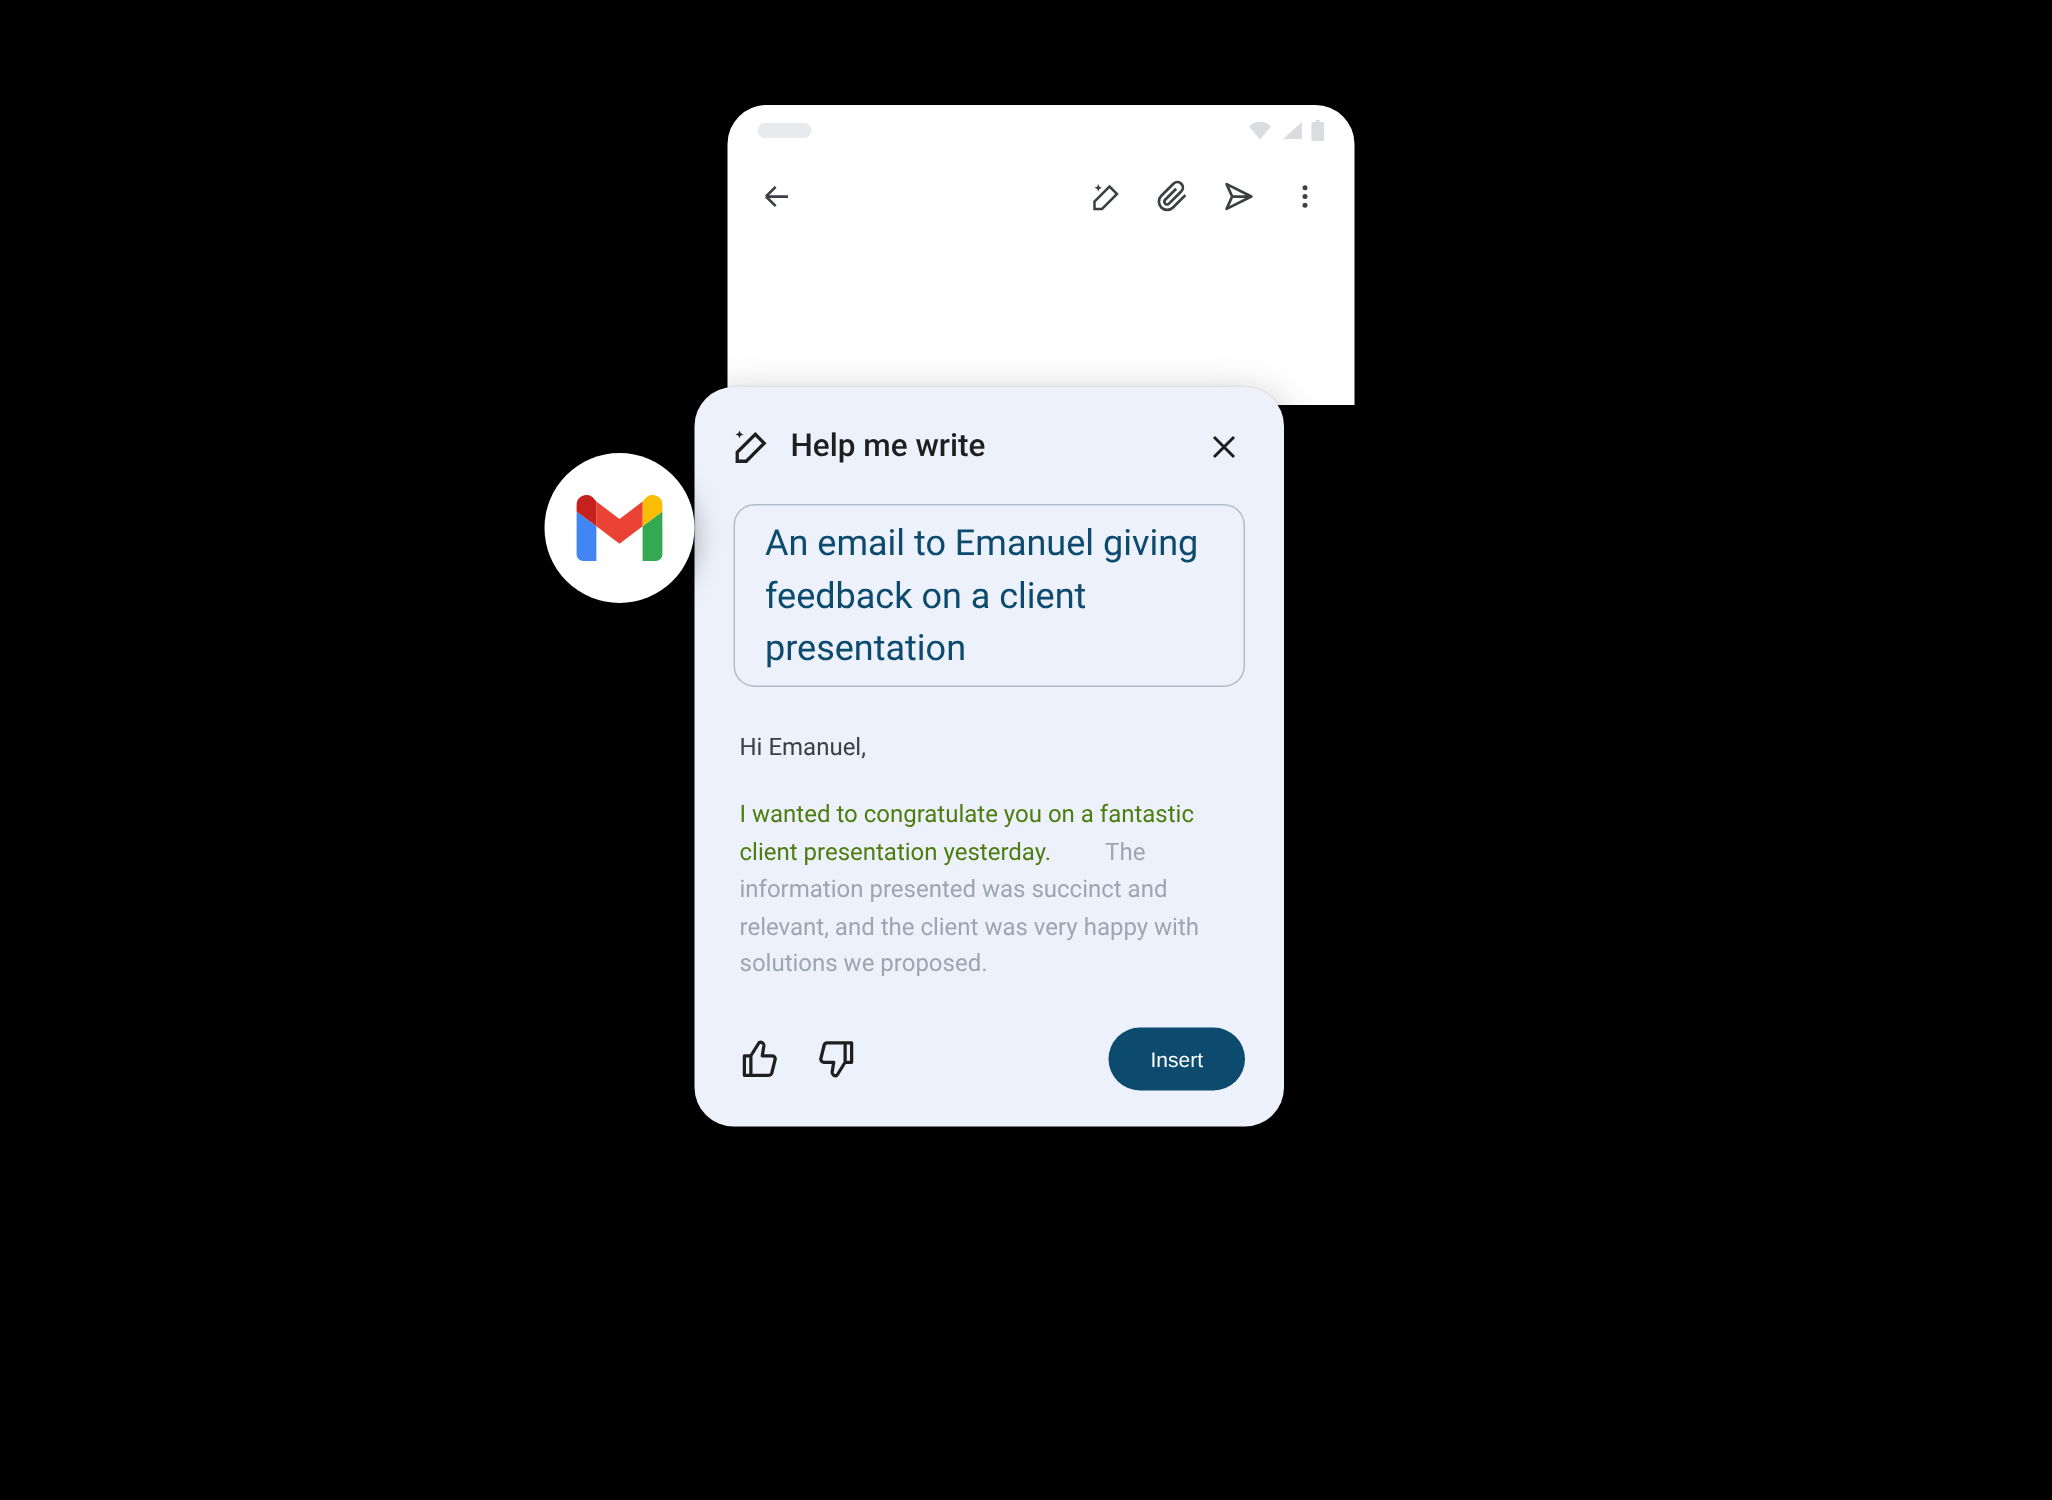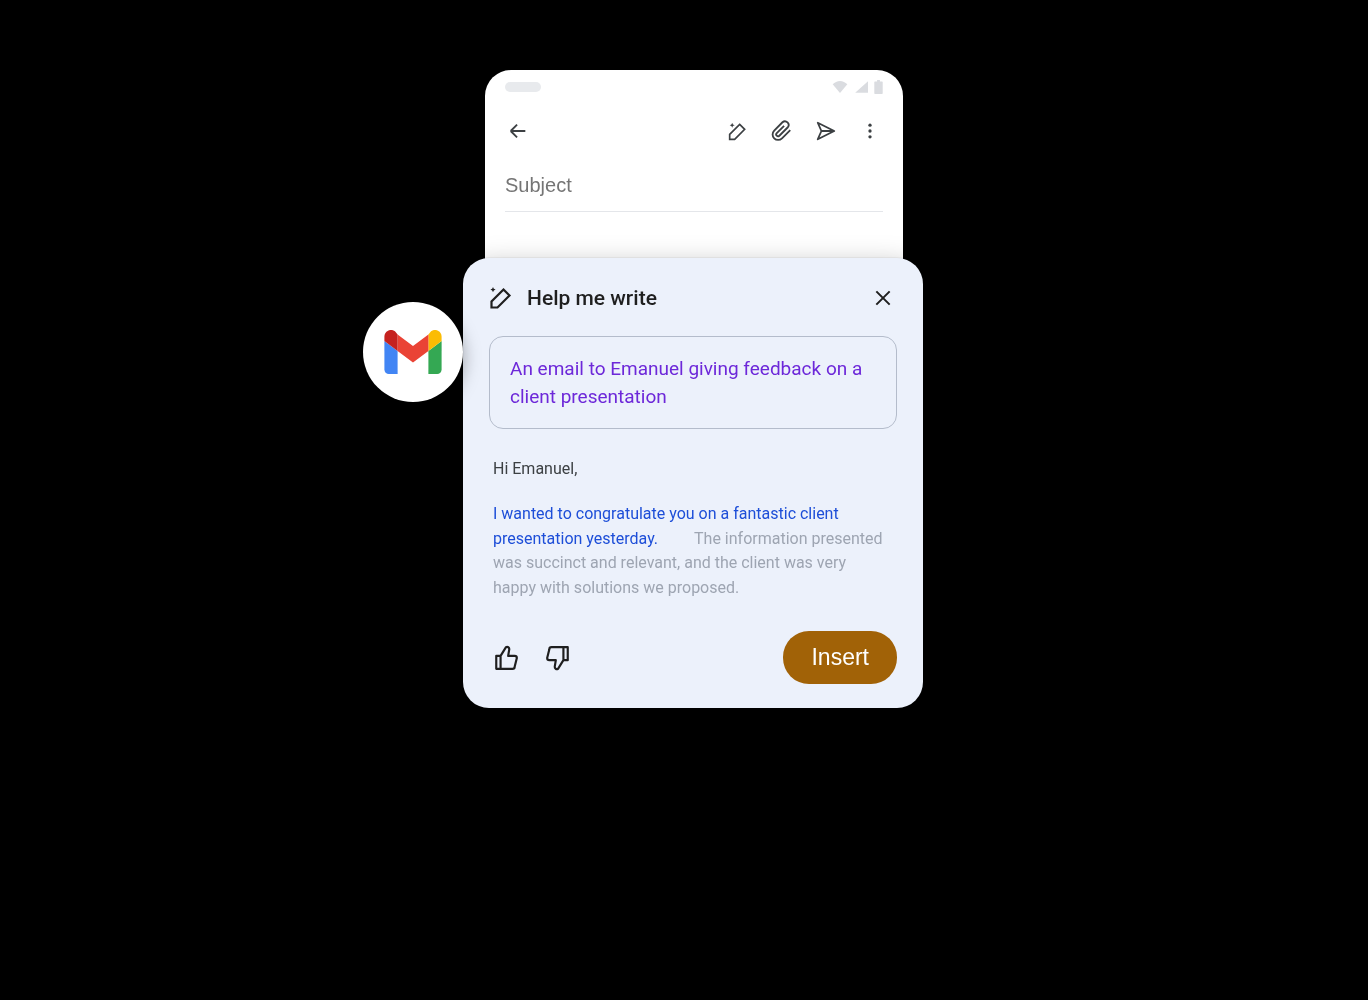--- a/index.html
+++ b/index.html
@@ -78,21 +78,21 @@
     border-radius: 50%;
     box-shadow: 0 6px 18px rgba(0,0,0,0.35), 0 0 0 1px rgba(0,0,0,0.05);
     display:flex;align-items:center;justify-content:center;
     z-index: 5;
   }
   
   .panel {
     position: absolute;
     left: 463px;
     top: 258px;
-    width: 460px;
+    width: 393px;
     background: #ecf1fb;
     border-radius: 26px;
     box-shadow: 0 10px 30px rgba(0,0,0,0.35), 0 0 0 1px rgba(0,0,0,0.04);
     padding: 26px 26px 24px 26px;
     z-index: 3;
   }
   .panel-header {
     display:flex;
     align-items:center;
     gap: 14px;
@@ -107,55 +107,55 @@
   .close-btn {
     width: 28px;height:28px;
     display:flex;align-items:center;justify-content:center;
     color:#1f1f1f;
     cursor:pointer;
   }
   .prompt-box {
     border: 1.5px solid #b4bccb;
     background: #ecf1fb;
     border-radius: 14px;
-    padding: 18px 20px;
-    font-size: 19px;
-    color: #6d28d9;
+    padding: 8px 20px;
+    font-size: 24px;
+    color: #0c4a6e;
     line-height: 1.45;
     margin-bottom: 28px;
   }
   .draft {
     font-size: 16px;
     line-height: 1.55;
     color: #3c4043;
     padding: 0 4px;
   }
   .draft .greet { margin-bottom: 20px; display:block; }
-  .draft .body1 { color:#1d4ed8; }
+  .draft .body1 { color:#4d7c0f; }
   .draft .body2 { color:#9ea5b2;margin-left:32px; }
   .panel-actions {
     display:flex;
     align-items:center;
     margin-top: 30px;
     gap: 18px;
   }
   .feedback-btn {
     width:34px;height:34px;
     display:flex;align-items:center;justify-content:center;
     color:#1f1f1f;
     cursor:pointer;
   }
   .panel-actions .spacer { flex:1; }
   .insert-btn {
-    background: #a16207;
+    background: #0c4a6e;
     color:#fff;
     border:none;
     border-radius: 26px;
     padding: 13px 28px;
-    font-size: 23px;
+    font-size: 14px;
     font-weight:500;
     cursor:pointer;
   }
 </style>
 </head>
 <body>
 
 <div class="phone">
   <div class="status-bar">
     <div class="status-pill"></div>
@@ -194,23 +194,20 @@
           <path fill="none" stroke="#3c4043" stroke-width="2" stroke-linejoin="round" d="M3 3l18 9-18 9 4-9-4-9zm4 9h14"></path>
         </svg>
     </div>
     <div class="iconbtn">
       <svg width="20" height="20" viewBox="0 0 24 24">
           <circle cx="12" cy="5" r="2" fill="#3c4043"></circle>
           <circle cx="12" cy="12" r="2" fill="#3c4043"></circle>
           <circle cx="12" cy="19" r="2" fill="#3c4043"></circle>
         </svg>
     </div>
-  </div>
-  <div class="subject-row">
-    <input class="subject-field" placeholder="Subject" style="">
   </div>
 </div>
 
 <div class="gmail-badge">
   <svg width="58" height="44" viewBox="0 0 52 40">
     <path fill="#4285F4" d="M4 40h8V19L0 10v26a4 4 0 004 4z"></path>
     <path fill="#34A853" d="M40 40h8a4 4 0 004-4V10l-12 9v21z"></path>
     <path fill="#FBBC04" d="M40 4v15l12-9V6a6 6 0 00-9.6-4.8L40 4z"></path>
     <path fill="#EA4335" d="M12 19V4l14 10.5L40 4v15L26 29.5 12 19z"></path>
     <path fill="#C5221F" d="M0 6v4l12 9V4L9.6 1.2A6 6 0 000 6z"></path>

